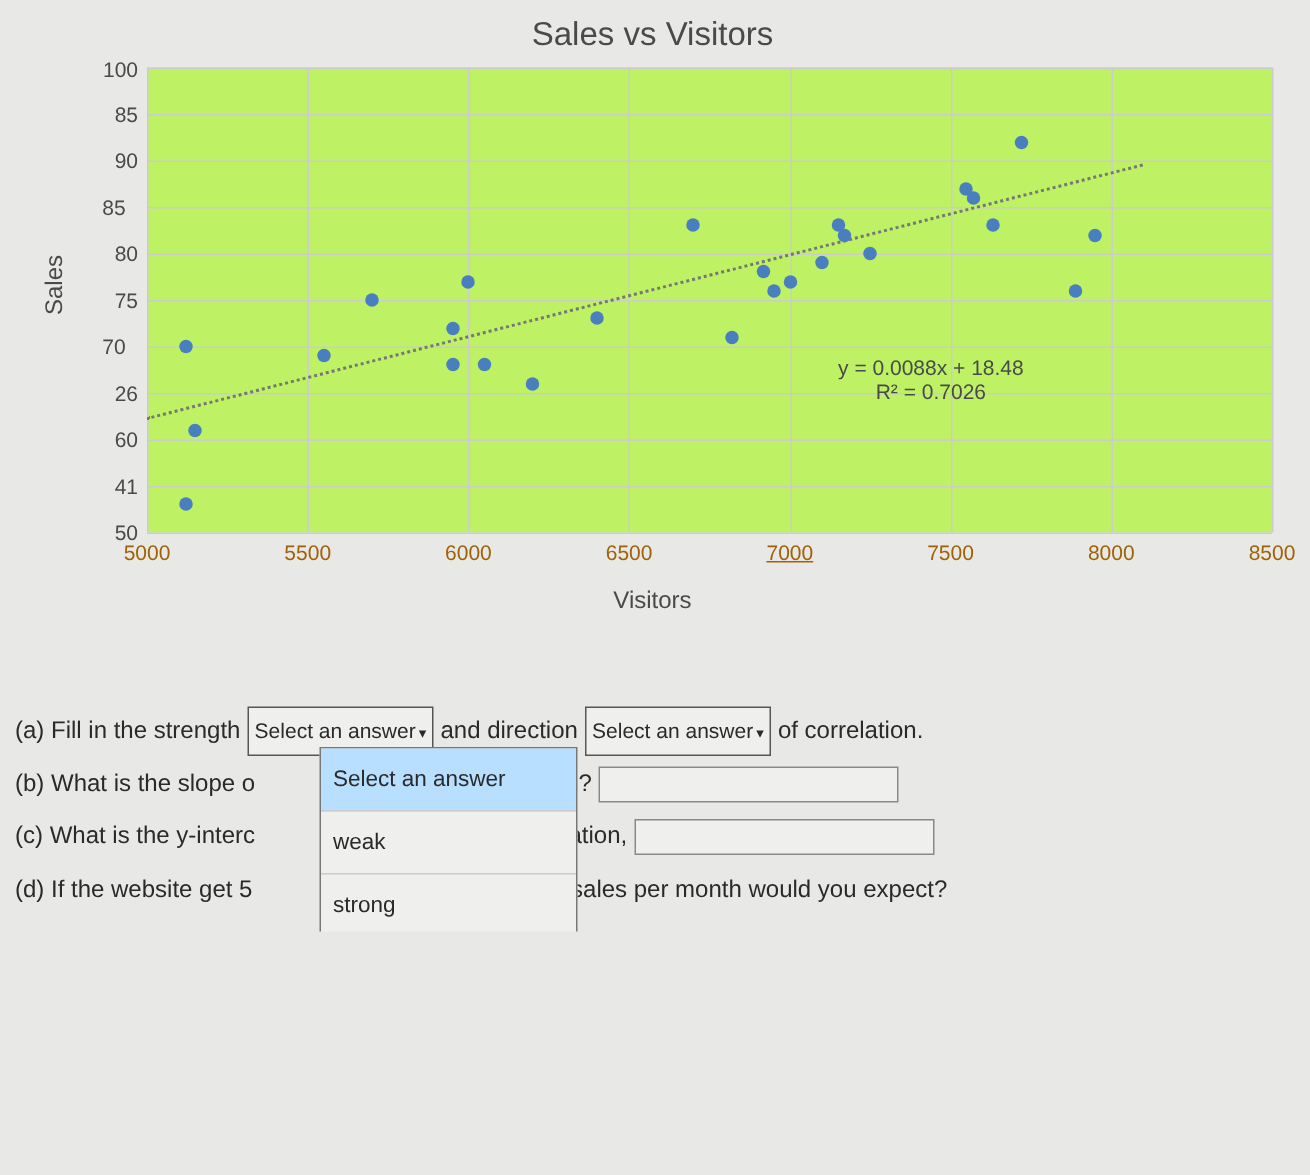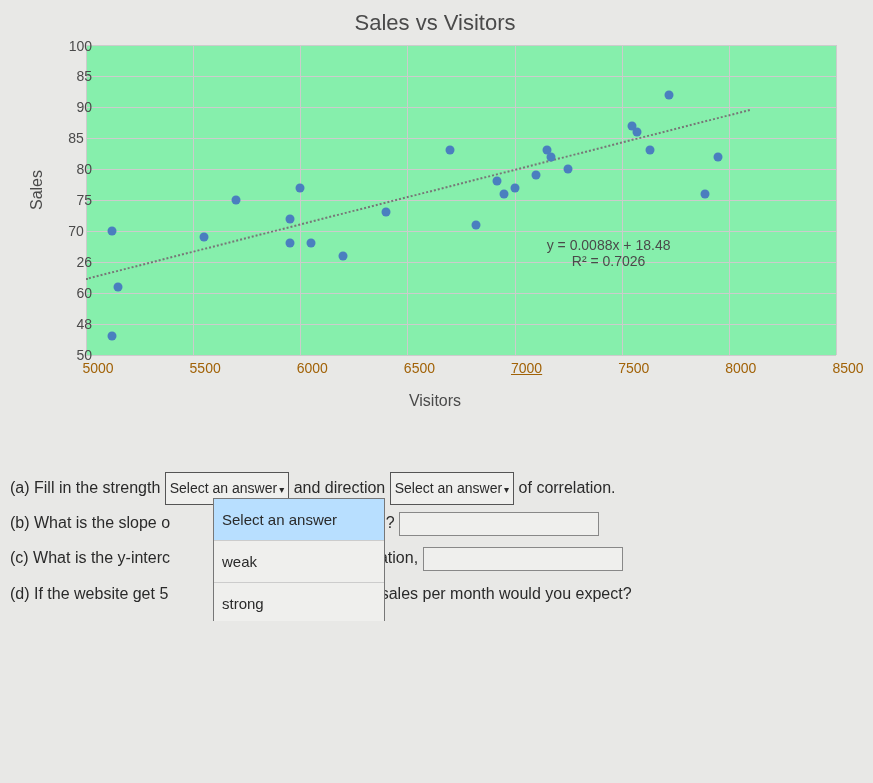--- a/index.html
+++ b/index.html
@@ -38,25 +38,25 @@
     position: absolute;
     bottom: 0;
     left: 0;
     width: 100%;
     text-align: center;
     font-size: 16px;
     color: #4a4a4a;
   }
   .plot {
     position: absolute;
-    left: 76px;
+    left: 88px;
     top: 35px;
     width: 750px;
     height: 310px;
-    background: #86efac;
+    background: #bef264;
   }
   .grid-v { position: absolute; top: 0; bottom: 0; width: 1px; background: #ccc; }
   .grid-h { position: absolute; left: 0; right: 0; height: 1px; background: #ccc; }
   .y-tick {
     position: absolute;
     left: 50px;
     width: 32px;
     text-align: right;
     font-size: 14px;
     transform: translateY(-50%);
@@ -183,21 +183,21 @@
       <div class="point" style="left: 582.857px; top: 49.6px;"></div>
       <div class="point" style="left: 632.143px; top: 111.6px;"></div>
       <div class="point" style="left: 619.286px; top: 148.8px;"></div>
       <div class="eq" style="left: 460.714px; top: 192.2px;">
         <div>y = 0.0088x + 18.48</div>
         <div>R² = 0.7026</div>
       </div>
     </div>
   <div id="yticks">
       <div class="y-tick" style="top: 345px;">50</div>
-      <div class="y-tick" style="top: 314px;">48</div>
+      <div class="y-tick" style="top: 314px;">41</div>
       <div class="y-tick" style="top: 283px;">60</div>
       <div class="y-tick" style="top: 252px;">26</div>
       <div class="y-tick" style="top: 221px; text-align: center;">70</div>
       <div class="y-tick" style="top: 190px;">75</div>
       <div class="y-tick" style="top: 159px;">80</div>
       <div class="y-tick" style="top: 128px; text-align: center;">85</div>
       <div class="y-tick" style="top: 97px;">90</div>
       <div class="y-tick" style="top: 66px;">85</div>
       <div class="y-tick" style="top: 36px;">100</div>
     </div>

